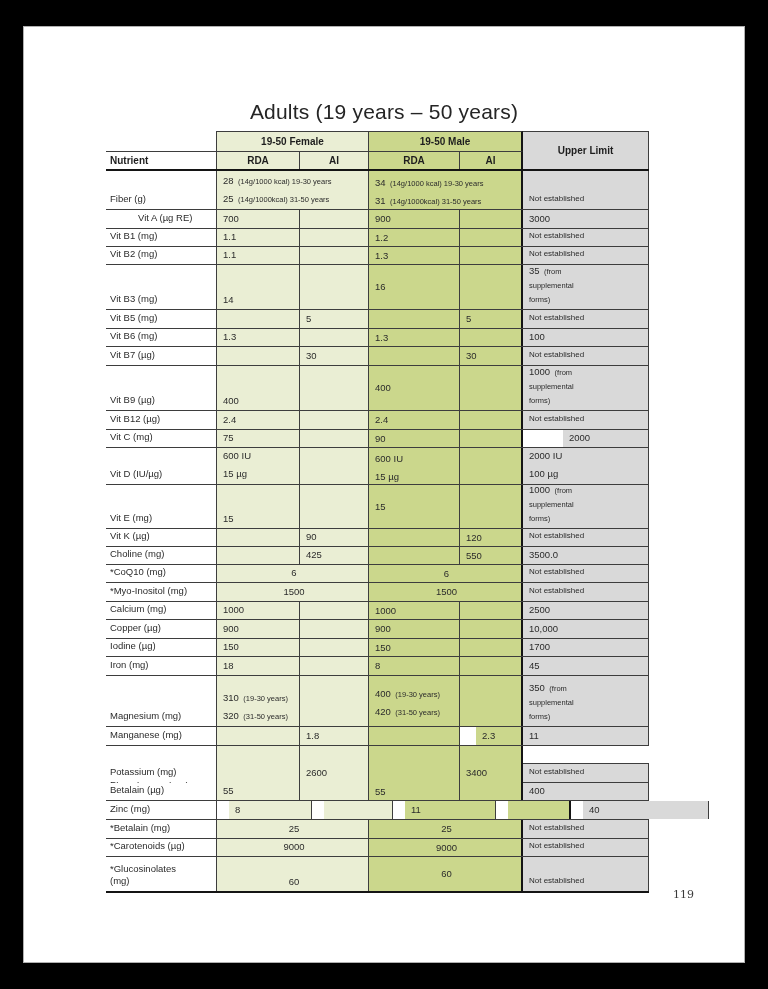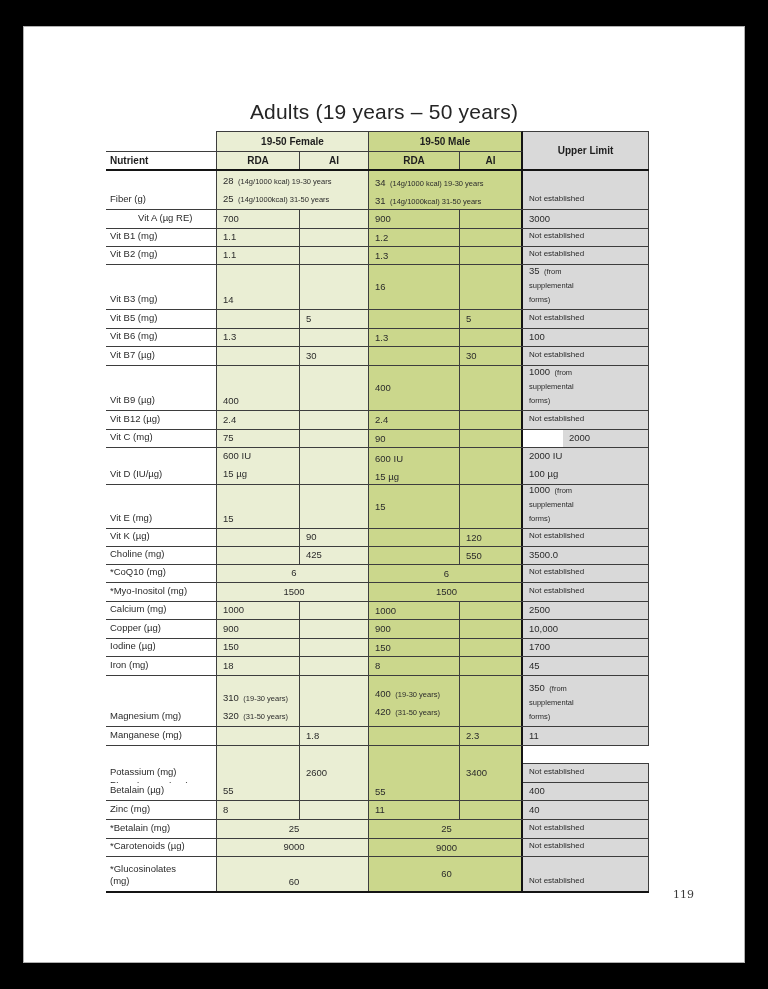--- a/index.html
+++ b/index.html
@@ -412,21 +412,21 @@
               <div class="mn"><span class="v">350</span> <span class="n">(from supplemental forms)</span></div>
             </div>
           </div>
           <div class="tr" style="height: 19px;">
             <div class="td c1" style="grid-column: 1;">Manganese (mg)</div>
             <div class="td f fr" style="grid-column: 2;"></div>
             <div class="td f fa" style="grid-column: 3;">
               <span class="v">1.8</span>
             </div>
             <div class="td m mr" style="grid-column: 4;"></div>
-            <div class="td m ma" style="grid-column: 5;">
+            <div class="td m ma" style="grid-column: 5; margin-left: 16px;">
               <span class="v">2.3</span>
             </div>
             <div class="td u" style="grid-column: 6;">
               <span class="v">11</span>
             </div>
           </div>
           <div class="tr" style="height: 18px;">
             <div class="td c1" style="grid-column: 1;">Phosphorous (mg)</div>
             <div class="td f fr" style="grid-column: 2;">
               <span class="v">700</span>
@@ -461,21 +461,21 @@
             </div>
             <div class="td f fa" style="grid-column: 3;"></div>
             <div class="td m mr" style="grid-column: 4;">
               <span class="v">55</span>
             </div>
             <div class="td m ma" style="grid-column: 5;"></div>
             <div class="td u" style="grid-column: 6;">
               <span class="v">400</span>
             </div>
           </div>
-          <div class="tr" style="height: 19px;">
+          <div class="tr" style="height: 19px; gap: 12px;">
             <div class="td c1" style="grid-column: 1;">Zinc (mg)</div>
             <div class="td f fr" style="grid-column: 2;">
               <span class="v">8</span>
             </div>
             <div class="td f fa" style="grid-column: 3;"></div>
             <div class="td m mr" style="grid-column: 4;">
               <span class="v">11</span>
             </div>
             <div class="td m ma" style="grid-column: 5;"></div>
             <div class="td u" style="grid-column: 6;">

